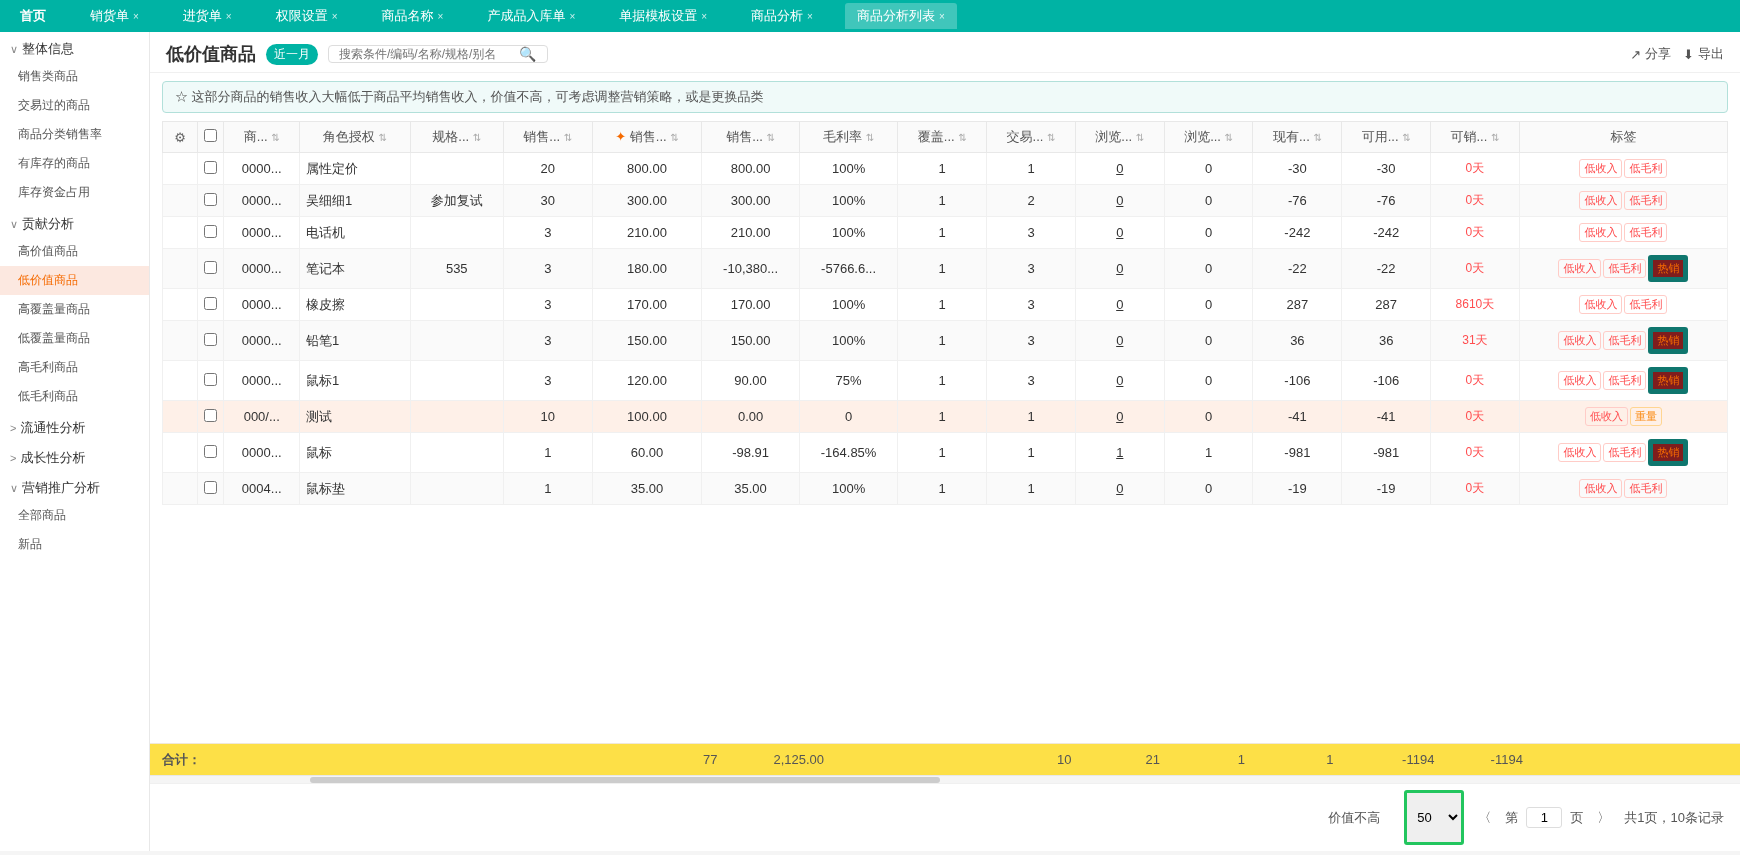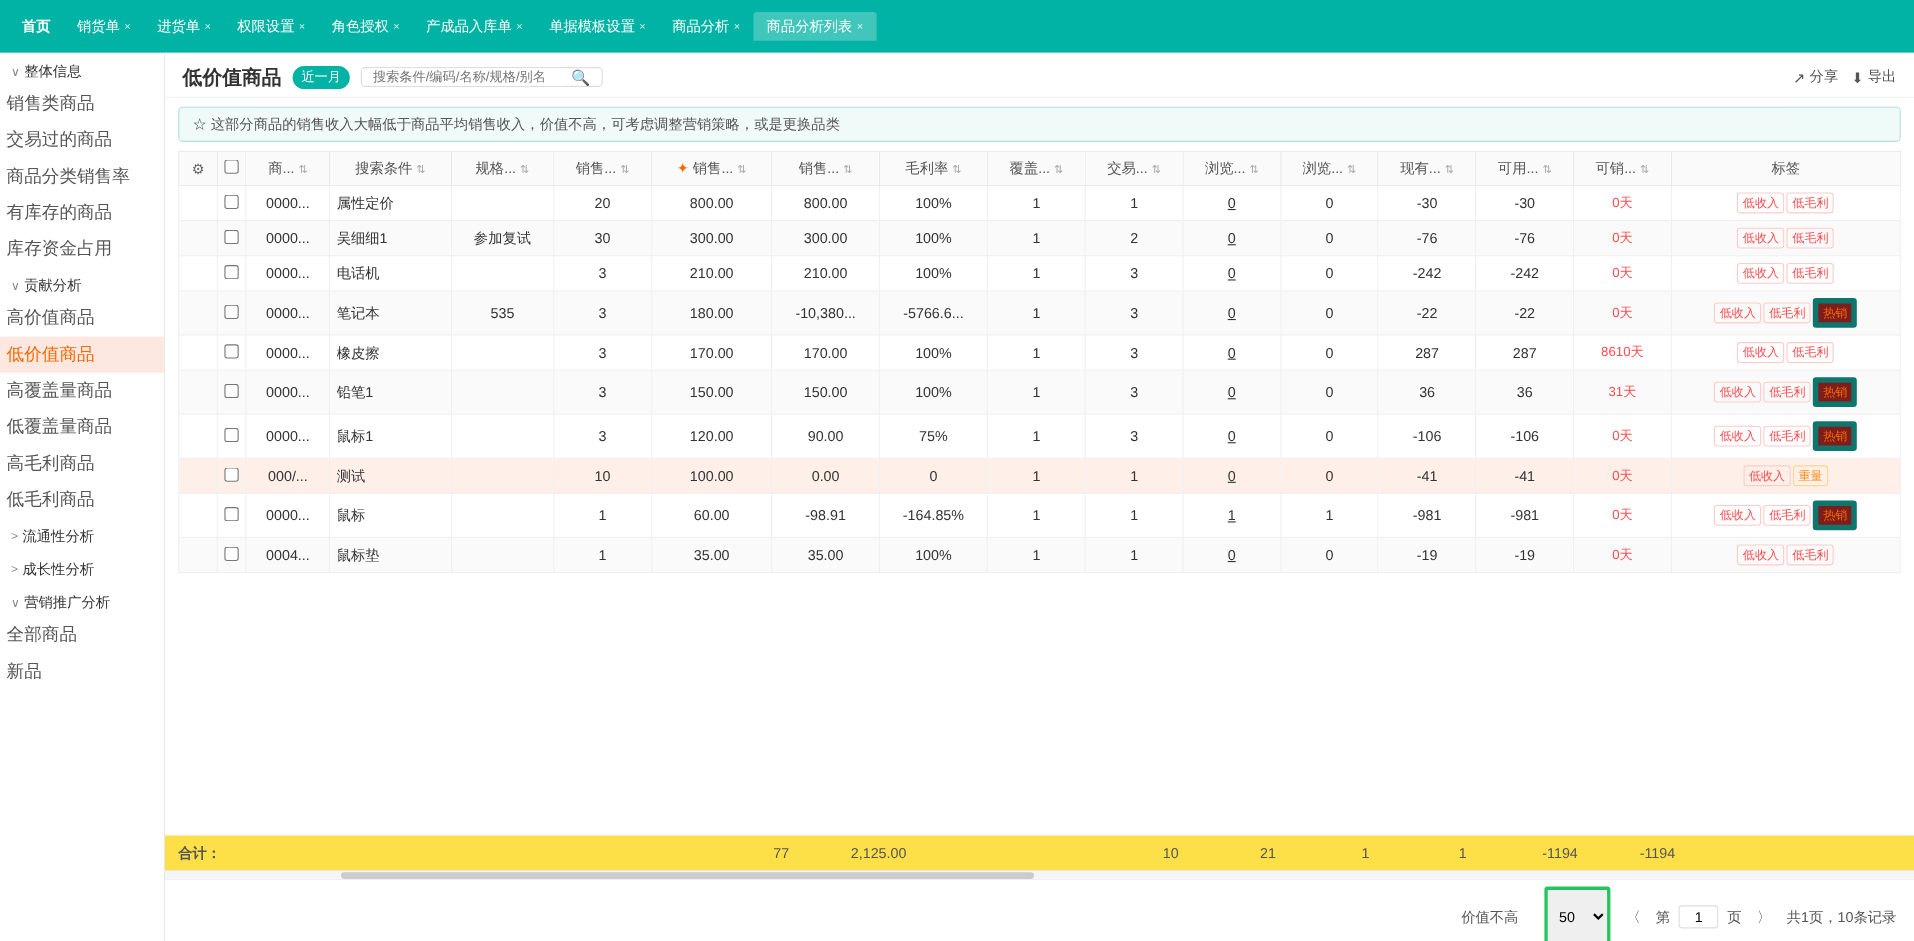--- a/index.html
+++ b/index.html
@@ -1,25 +1,25 @@
 <!DOCTYPE html>
 <html><head>
   <meta charset="utf-8">
   <style>
     * { box-sizing: border-box; margin: 0; padding: 0; font-family: 'Microsoft YaHei', Arial, sans-serif; font-size: 13px; }
     body { background: #f5f5f5; overflow: hidden; }
 
     
     .top-nav {
       background: #00b3a4;
-      height: 48px;
+      height: 32px;
       display: flex;
       align-items: center;
       padding: 0 8px;
-      gap: 0;
+      gap: 20px;
     }
     .nav-tab {
       color: #fff;
       padding: 4px 12px;
       cursor: pointer;
       white-space: nowrap;
       font-size: 13px;
       display: flex;
       align-items: center;
       gap: 4px;
@@ -43,24 +43,24 @@
     .sidebar-group-label {
       padding: 8px 10px 4px 10px;
       color: #333;
       font-size: 13px;
       cursor: pointer;
       display: flex;
       align-items: center;
       gap: 4px;
     }
     .sidebar-item {
-      padding: 6px 10px 6px 6px;
+      padding: 6px 10px 6px 18px;
       color: #555;
       cursor: pointer;
-      font-size: 16px;
+      font-size: 12px;
     }
     .sidebar-item.active { background: #fce8e0; color: #f56a00; }
     .collapse-icon { font-size: 11px; color: #888; }
 
     
     .main { flex: 1; display: flex; flex-direction: column; overflow: hidden; background: #fff; }
 
     
     .page-header {
       padding: 10px 16px 6px 16px;
@@ -227,21 +227,21 @@
   </div>
   <div class="nav-tab">
     <span>进货单</span>
     <span class="close-x">×</span>
   </div>
   <div class="nav-tab">
     <span>权限设置</span>
     <span class="close-x">×</span>
   </div>
   <div class="nav-tab">
-    <span>角色授权</span>
+    <span>商品名称</span>
     <span class="close-x">×</span>
   </div>
   <div class="nav-tab">
     <span>产成品入库单</span>
     <span class="close-x">×</span>
   </div>
   <div class="nav-tab">
     <span>单据模板设置</span>
     <span class="close-x">×</span>
   </div>
@@ -322,21 +322,21 @@
       <span>☆ 这部分商品的销售收入大幅低于商品平均销售收入，价值不高，可考虑调整营销策略，或是更换品类</span>
     </div>
 
     <div class="table-container">
       <table>
         <thead>
           <tr>
             <th><span class="settings-icon">⚙</span></th>
             <th><input type="checkbox" style=""></th>
             <th><span>商...</span> <span class="sort-icon">⇅</span></th>
-            <th><span>搜索条件</span> <span class="sort-icon">⇅</span></th>
+            <th><span>角色授权</span> <span class="sort-icon">⇅</span></th>
             <th><span>规格...</span> <span class="sort-icon">⇅</span></th>
             <th><span>销售...</span> <span class="sort-icon">⇅</span></th>
             <th><span style="color:#f56a00">✦</span> <span>销售...</span> <span class="sort-icon">⇅</span></th>
             <th><span>销售...</span> <span class="sort-icon">⇅</span></th>
             <th><span>毛利率</span> <span class="sort-icon">⇅</span></th>
             <th><span>覆盖...</span> <span class="sort-icon">⇅</span></th>
             <th><span>交易...</span> <span class="sort-icon">⇅</span></th>
             <th><span>浏览...</span> <span class="sort-icon">⇅</span></th>
             <th><span>浏览...</span> <span class="sort-icon">⇅</span></th>
             <th><span>现有...</span> <span class="sort-icon">⇅</span></th>

